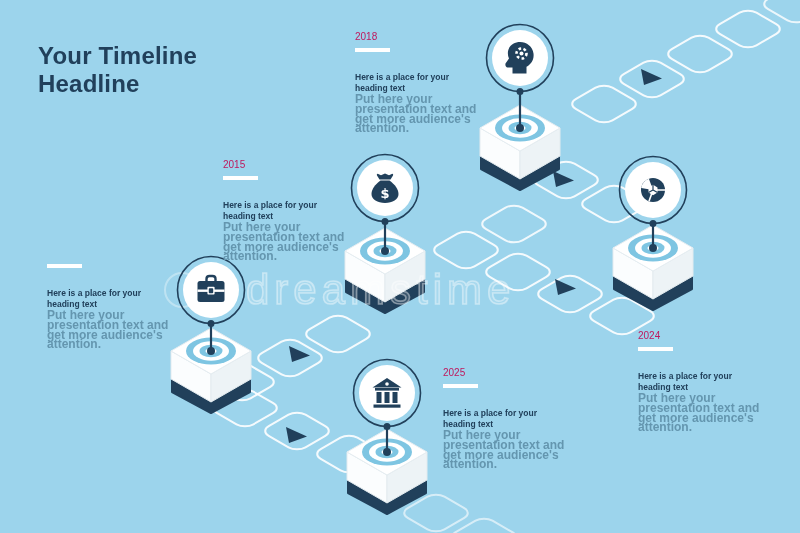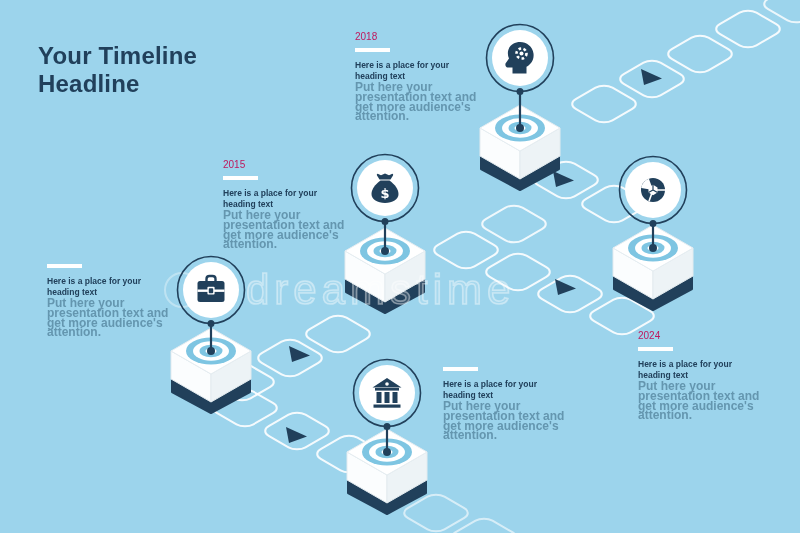--- a/index.html
+++ b/index.html
@@ -17,21 +17,21 @@
   }
   .title{
     position:absolute;left:38px;top:26px;z-index:10;
     font-size:24px;line-height:28px;font-weight:700;color:#21405B;
     letter-spacing:0.2px;
     margin-top:16px;
   }
   .entry{position:absolute;z-index:10;}
   .entry .year{font-size:10px;line-height:17px;font-weight:400;color:#be185d;}
   .entry .bar{margin-top:3px;width:35px;height:4px;background:#FFFFFF;}
-  .entry .heading{margin-top:8px;width:112px;font-size:8.5px;line-height:10.5px;font-weight:700;color:#21405B;}
+  .entry .heading{margin-top:20px;width:112px;font-size:8.5px;line-height:10.5px;font-weight:700;color:#21405B;}
   .entry .body{margin-top:2px;width:126px;font-size:12px;line-height:9.8px;font-weight:700;color:#6496AF;}
   .e2018{left:355px;top:28px;}
   .e2020{left:638px;top:327px;}
   .e2021{left:223px;top:156px;}
   .e2022{left:47px;top:261px;}
   .e2025{left:443px;top:364px;}
 </style>
 </head>
 <body>
 
@@ -204,18 +204,19 @@
     <div class="body">Put here your presentation text and get more audience's attention.</div>
   </div>
 
   <div class="entry e2022">
     <div class="bar"></div>
     <div class="heading">Here is a place for your heading text</div>
     <div class="body">Put here your presentation text and get more audience's attention.</div>
   </div>
 
   <div class="entry e2025">
+    <div class="year">2025</div>
     <div class="bar"></div>
     <div class="heading">Here is a place for your heading text</div>
     <div class="body">Put here your presentation text and get more audience's attention.</div>
   </div>
 
 </div>
 
 </body></html>

